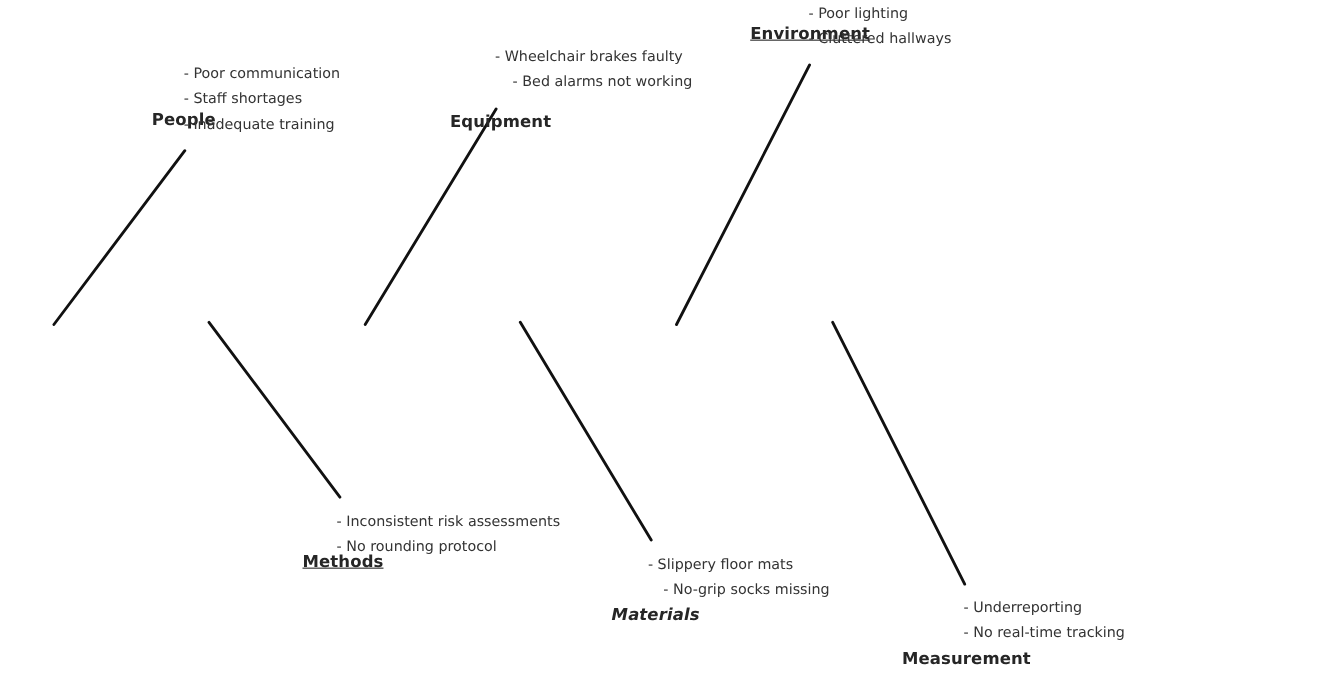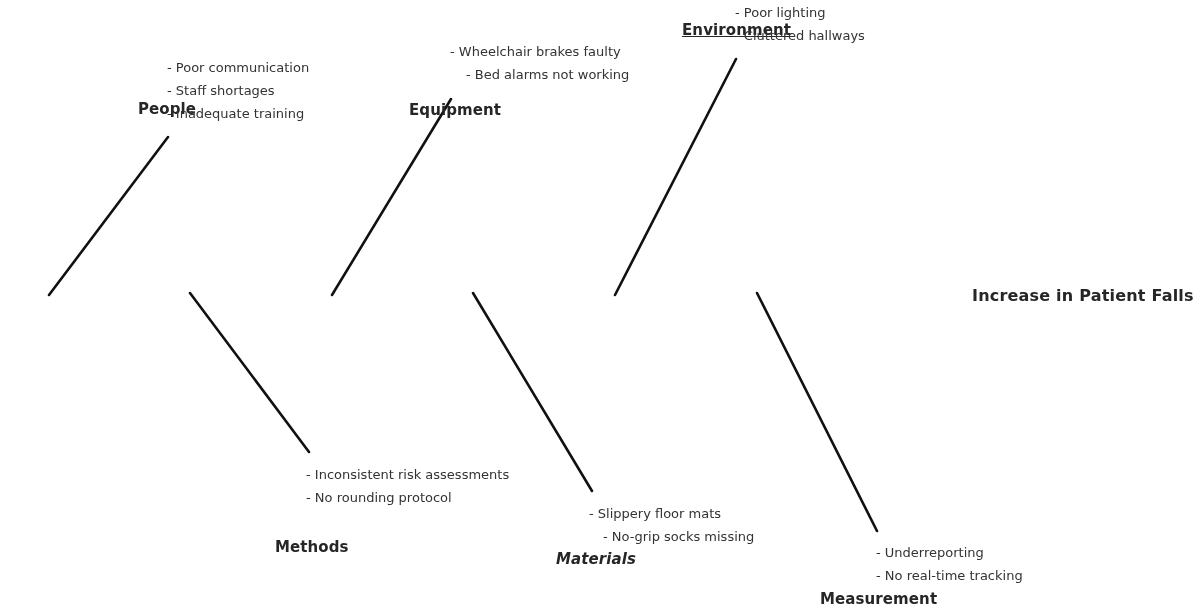--- a/index.html
+++ b/index.html
@@ -70,26 +70,25 @@
       <div class="cat-label" style="left: 138px; top: 100px;">People</div>
       <div class="cause-label" style="left: 167px; top: 60px;">- Poor communication</div>
       <div class="cause-label" style="left: 167px; top: 83px;">- Staff shortages</div>
       <div class="cause-label" style="left: 167px; top: 106px;">- Inadequate training</div>
       <div class="cat-label" style="left: 409px; top: 61px; margin-top: 40px;">Equipment</div>
       <div class="cause-label" style="left: 450px; top: 44px;">- Wheelchair brakes faulty</div>
       <div class="cause-label" style="left: 450px; top: 67px; padding-left: 16px;">- Bed alarms not working</div>
       <div class="cat-label" style="left: 682px; top: 21px; text-decoration: underline;">Environment</div>
       <div class="cause-label" style="left: 735px; top: 5px;">- Poor lighting</div>
       <div class="cause-label" style="left: 735px; top: 28px;">- Cluttered hallways</div>
-      <div class="cat-label" style="left: 275px; top: 538px;">Methods</div>
+      <div class="cat-label" style="left: 275px; top: 501px; text-decoration: underline;">Methods</div>
       <div class="cause-label" style="left: 306px; top: 467px;">- Inconsistent risk assessments</div>
       <div class="cause-label" style="left: 306px; top: 490px;">- No rounding protocol</div>
       <div class="cat-label" style="left: 556px; top: 550px; font-style: italic;">Materials</div>
       <div class="cause-label" style="left: 589px; top: 506px;">- Slippery floor mats</div>
       <div class="cause-label" style="left: 603px; top: 529px;">- No-grip socks missing</div>
       <div class="cat-label" style="left: 820px; top: 590px;">Measurement</div>
       <div class="cause-label" style="left: 876px; top: 545px;">- Underreporting</div>
       <div class="cause-label" style="left: 876px; top: 568px;">- No real-time tracking</div>
     </div>
 
-  <div class="effect-label" id="effect-label" style="left: 972px; top: 286px;">Increase in Patient Falls</div>
 
 </div>
 
 </body></html>

